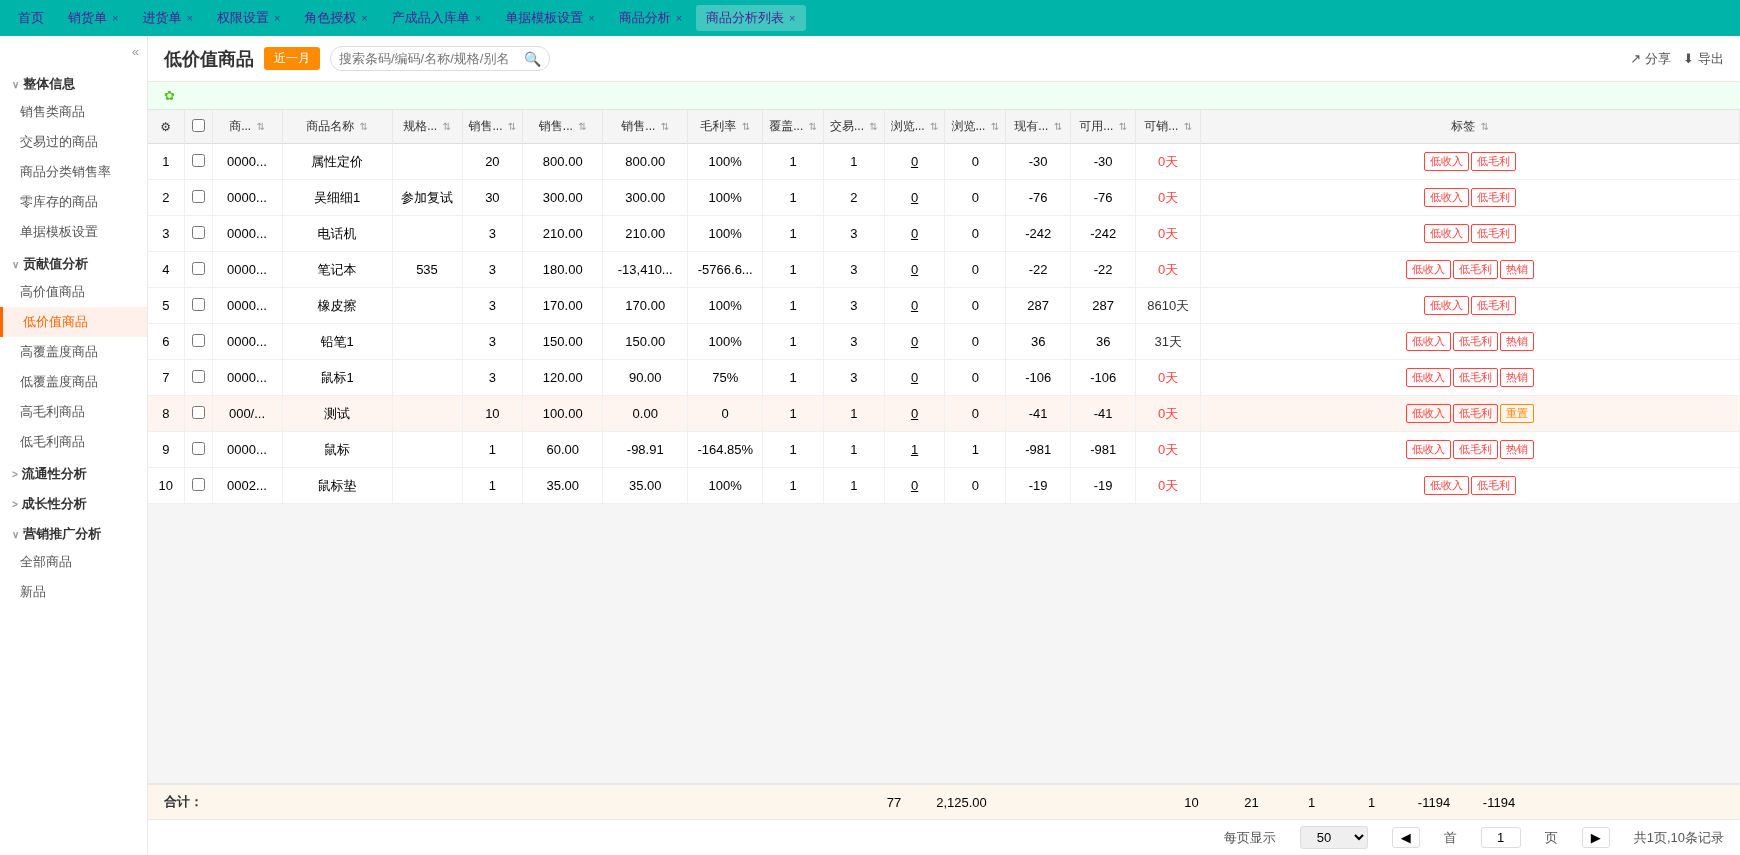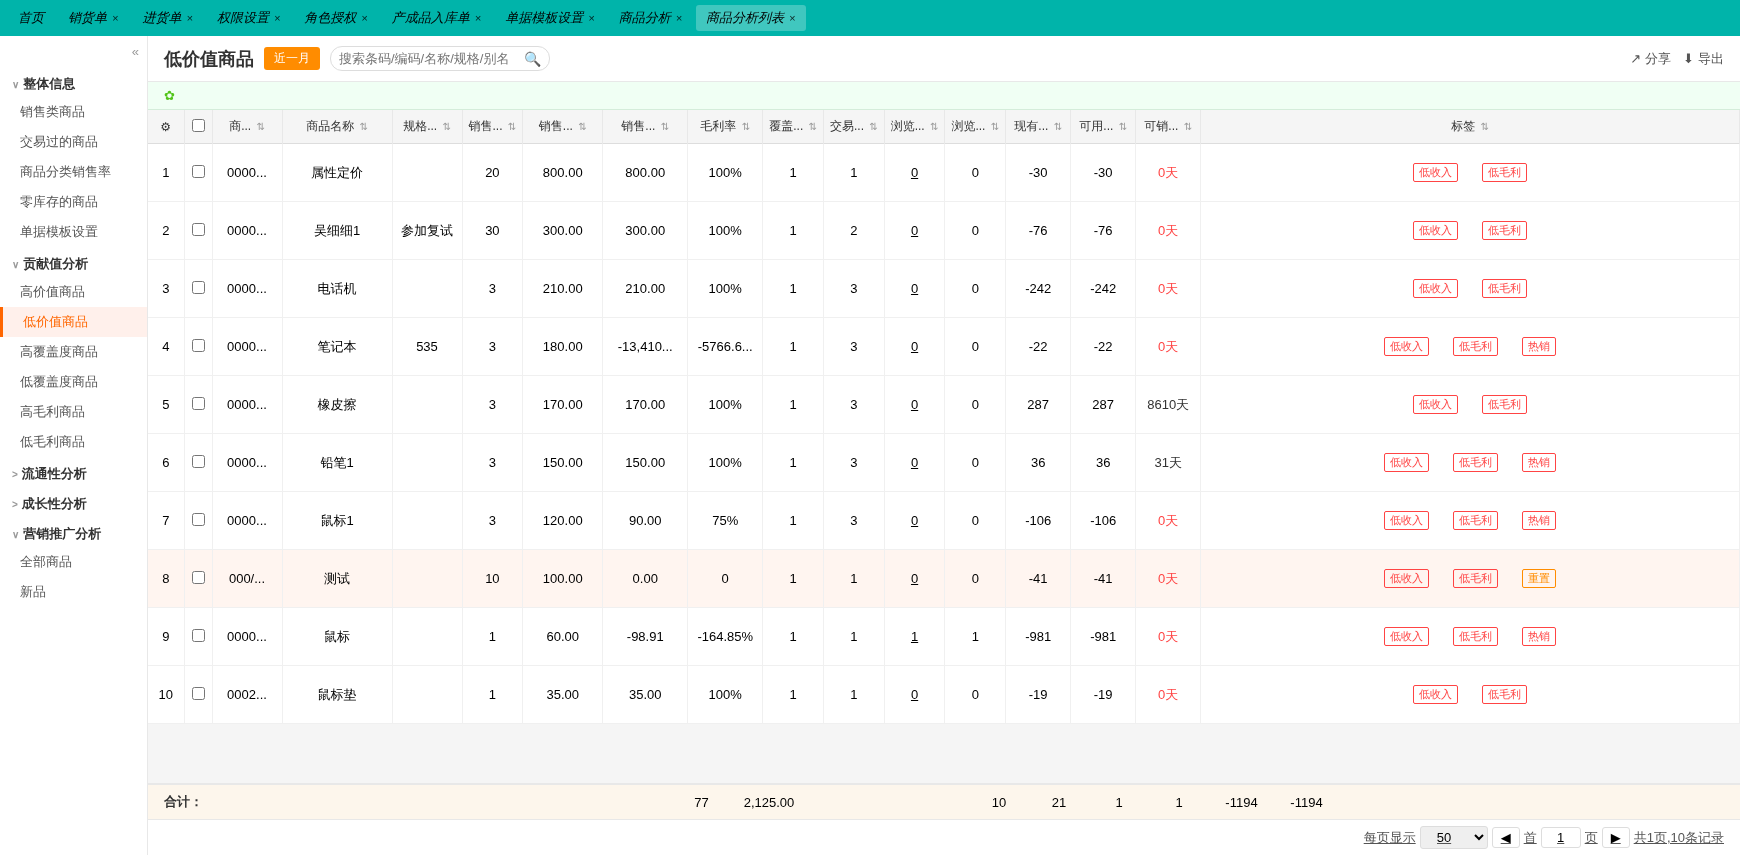--- a/index.html
+++ b/index.html
@@ -13,23 +13,22 @@
       align-items: center;
       padding: 0 8px;
       gap: 4px;
       color: white;
     }
     .nav-item {
       padding: 4px 10px;
       cursor: pointer;
       border-radius: 3px;
       white-space: nowrap;
-      color: #000000;
-      font-size: 13px;
-      font-style: italic;
+      color: #4c1d95;
+      font-size: 13px;
     }
     .nav-item.active { background: rgba(255,255,255,0.25); }
     .nav-item .close-x { margin-left: 5px; font-size: 11px; opacity: 0.8; }
 
     
     .main-layout {
       display: flex;
       height: calc(855px - 36px);
     }
 
@@ -175,21 +174,21 @@
       border-right: 1px solid #f0f0f0;
       font-size: 13px;
       white-space: nowrap;
     }
     tr.highlighted td { background: #fff5f0; }
     .tag {
       display: inline-block;
       padding: 1px 5px;
       border-radius: 2px;
       font-size: 11px;
-      margin: 12px;
+      margin: 1px;
     }
     .tag-red { color: #ff4444; border: 1px solid #ff4444; }
     .tag-orange { color: #ff8c00; border: 1px solid #ff8c00; }
     .tag-hot { color: #ff4444; border: 1px solid #ff4444; }
     .underline { text-decoration: underline; cursor: pointer; }
 
     
     .footer-summary {
       background: #fdf6ec;
       border-top: 2px solid #e8e8e8;
@@ -206,24 +205,23 @@
     }
 
     
     .pagination-bar {
       background: white;
       border-top: 1px solid #e8e8e8;
       padding: 6px 16px;
       display: flex;
       align-items: center;
       justify-content: flex-end;
-      gap: 4px;
+      gap: 24px;
       font-size: 13px;
       color: #555;
-      text-decoration: underline;
     }
     .page-size-select {
       border: 1px solid #ddd;
       border-radius: 3px;
       padding: 2px 12px;
     }
     .page-btn {
       border: 1px solid #ddd;
       background: white;
       padding: 2px 8px;
@@ -512,21 +510,21 @@
     <td>-19</td>
     <td>-19</td>
     <td style="color:#ff4444">0天</td>
     <td><span class="tag tag-red">低收入</span><span class="tag tag-red">低毛利</span></td>
   </tr>
           </tbody>
       </table>
     </div>
     <div class="footer-summary">
       <span class="summary-label">合计：</span>
-      <div style="flex:1; display:flex; align-items:center; gap:0; padding-left: 330px;">
+      <div style="flex:1; display:flex; align-items:center; gap:0; padding-left: 330px; justify-content: center;">
         <span style="width:55px; text-align:center;">77</span>
         <span style="width:80px; text-align:center;">2,125.00</span>
         <span style="width:85px; text-align:center;"></span>
         <span style="width:75px; text-align:center;"></span>
         <span style="width:60px; text-align:center;">10</span>
         <span style="width:60px; text-align:center;">21</span>
         <span style="width:60px; text-align:center;">1</span>
         <span style="width:60px; text-align:center;">1</span>
         <span style="width:65px; text-align:center;">-1194</span>
         <span style="width:65px; text-align:center;">-1194</span>

